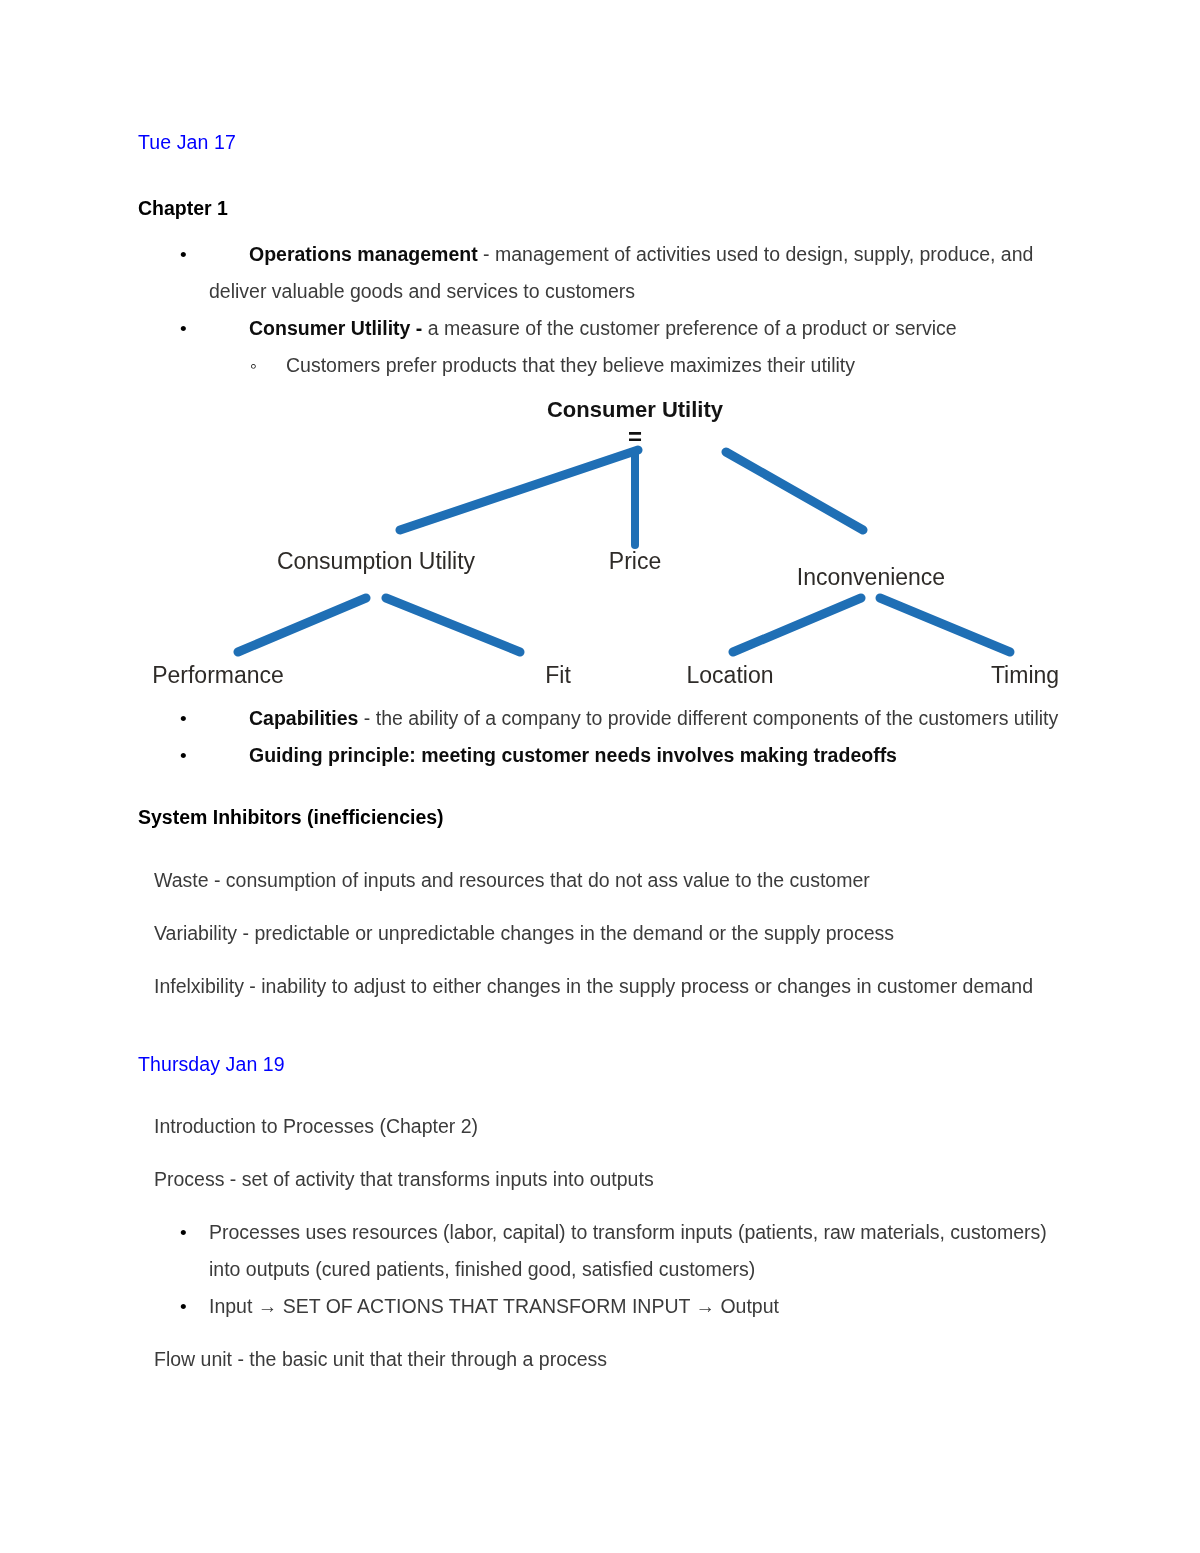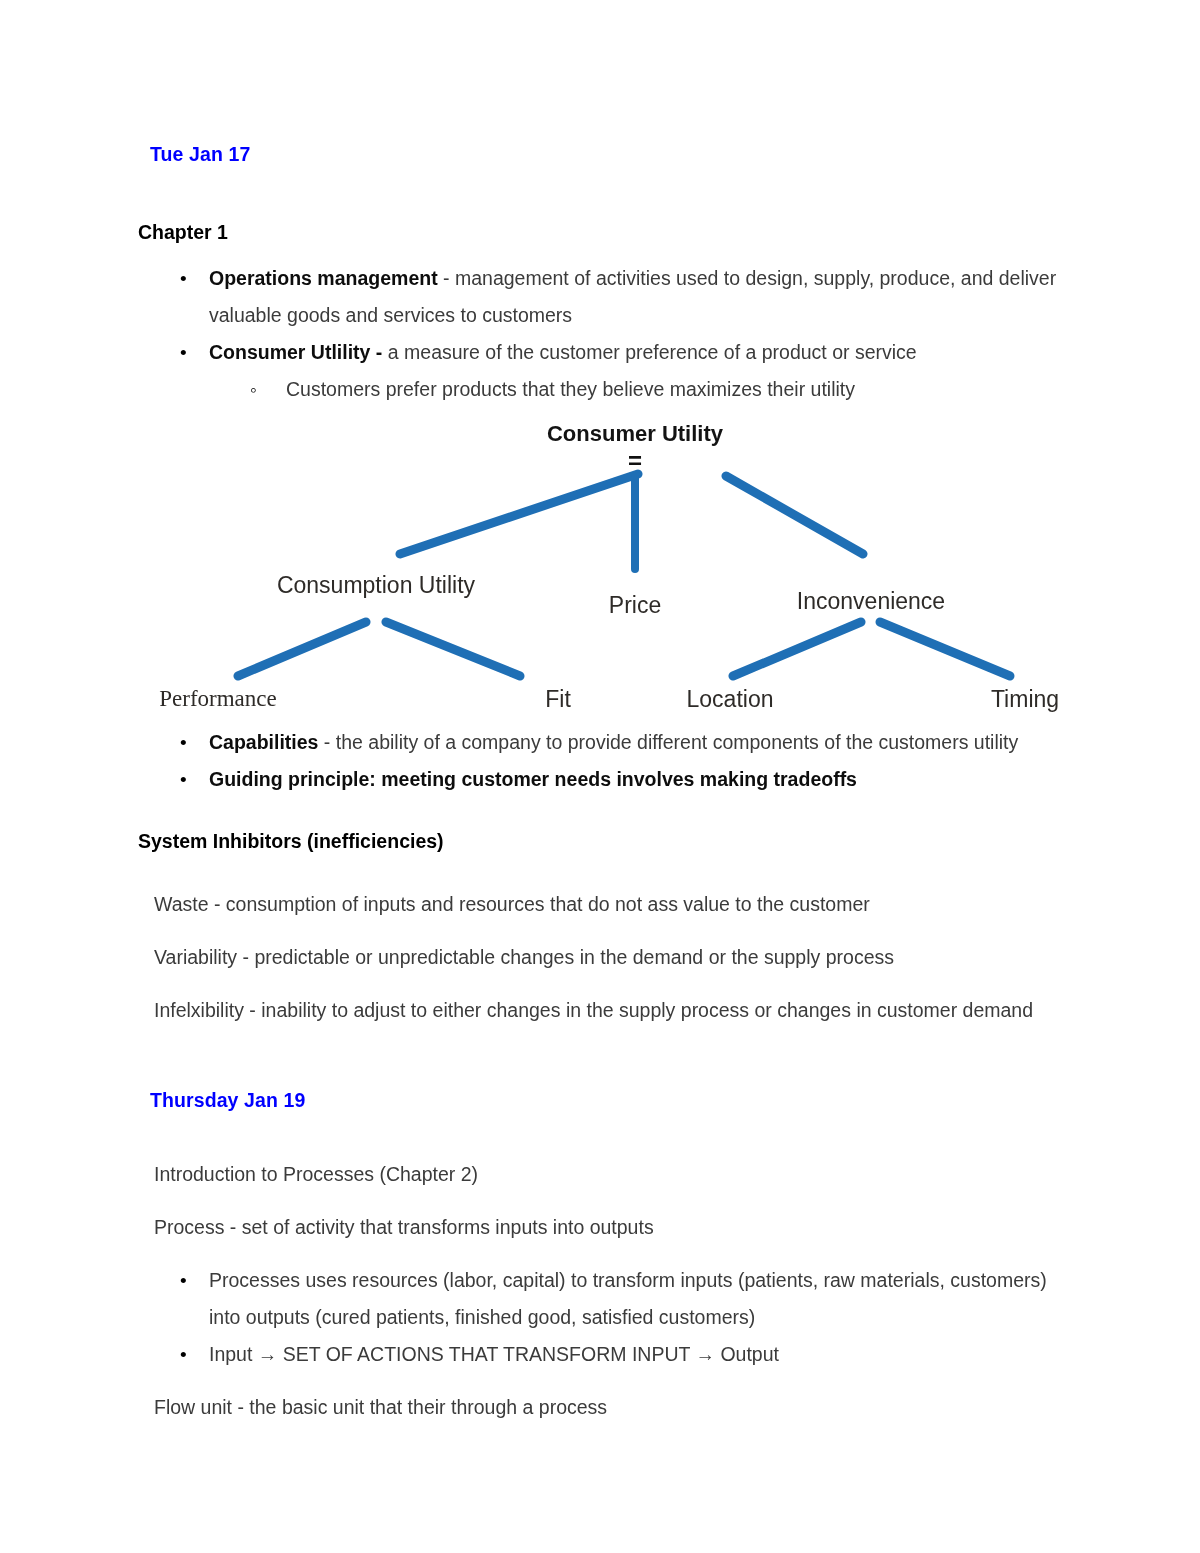--- a/index.html
+++ b/index.html
@@ -25,44 +25,45 @@
   .content {
     position: absolute;
     left: 138px;
     top: 133px;
     width: 930px;
   }
 
   
   .date-heading {
     color: #0000ff;
-    font-weight: bold;
+    font-weight: normal;
     font-size: 19.5px;
     letter-spacing: 0.1px;
     line-height: 1.0;
-    margin: 12px;
+    margin: 0;
   }
   .section-heading {
     color: #000000;
     font-weight: bold;
     font-size: 19.5px;
     line-height: 1.0;
     margin: 0;
   }
 
   
   .para {
     font-size: 19.5px;
     line-height: 37px;
     color: #3b3b3b;
     margin: 16px;
   }
   .para b, .b {
     color: #0d0d0d;
     font-weight: bold;
+    margin-left: 40px;
   }
 
   
   .bullets {
     list-style: none;
     margin: 0;
     padding: 0;
   }
   .bullet-l1 {
     position: relative;
@@ -178,24 +179,24 @@
         <line x1="723" y1="208" x2="595" y2="262" stroke="#1f6fb5" stroke-width="9" stroke-linecap="round"></line>
 
         <line x1="742" y1="208" x2="872" y2="262" stroke="#1f6fb5" stroke-width="9" stroke-linecap="round"></line>
       </svg>
 
       <div class="node-label node-root" style="left:497px; top:7px;text-align:right;">Consumer Utility</div>
 
       <div class="eq-sign" style="left:497px; top:33px;">=</div>
 
       <div class="node-label node-mid" style="left:238px; top:158px;">Consumption Utility</div>
-      <div class="node-label node-mid" style="left:497px; top:158px;margin-top:20px;">Price</div>
+      <div class="node-label node-mid" style="left:497px; top:158px;">Price</div>
       <div class="node-label node-mid" style="left:733px; top:174px;">Inconvenience</div>
 
-      <div class="node-label node-leaf" style="left:80px; top:272px;font-family:Liberation Serif, serif;">Performance</div>
+      <div class="node-label node-leaf" style="left:80px; top:272px;">Performance</div>
       <div class="node-label node-leaf" style="left:385px; top:272px;margin-left:35px;">Fit</div>
       <div class="node-label node-leaf" style="left:592px; top:272px;">Location</div>
       <div class="node-label node-leaf" style="left:887px; top:272px;">Timing</div>
     </div>
 
     <ul class="bullets">
       <li class="bullet-l1">
         <span class="b">Capabilities</span><span> - the ability of a company to provide different components of the customers utility</span>
       </li>
       <li class="bullet-l1">

